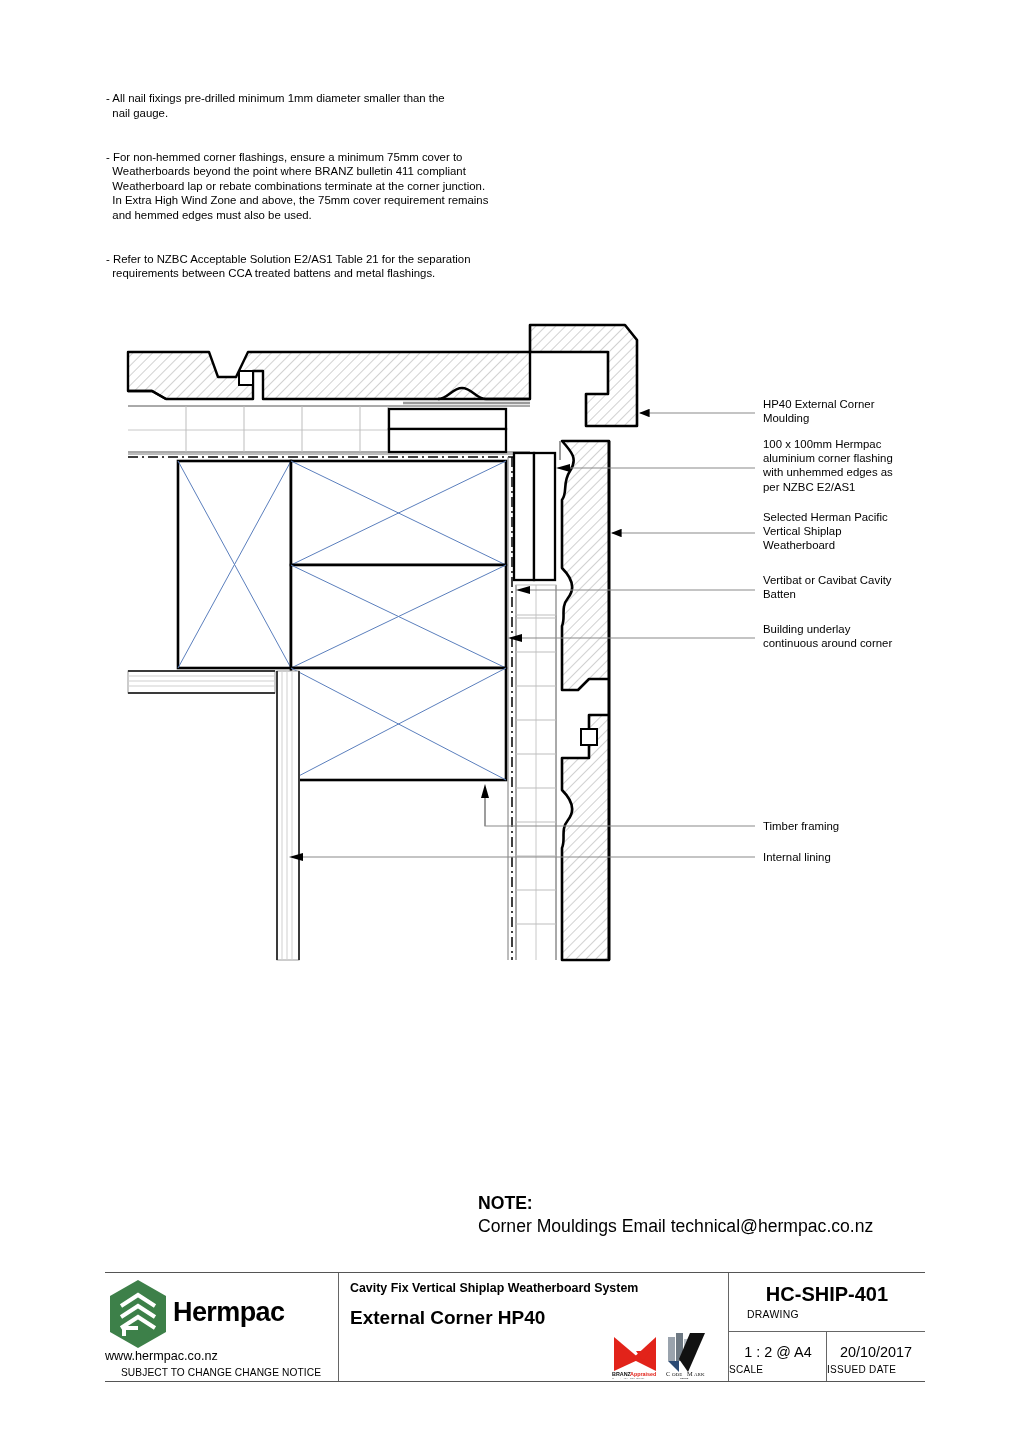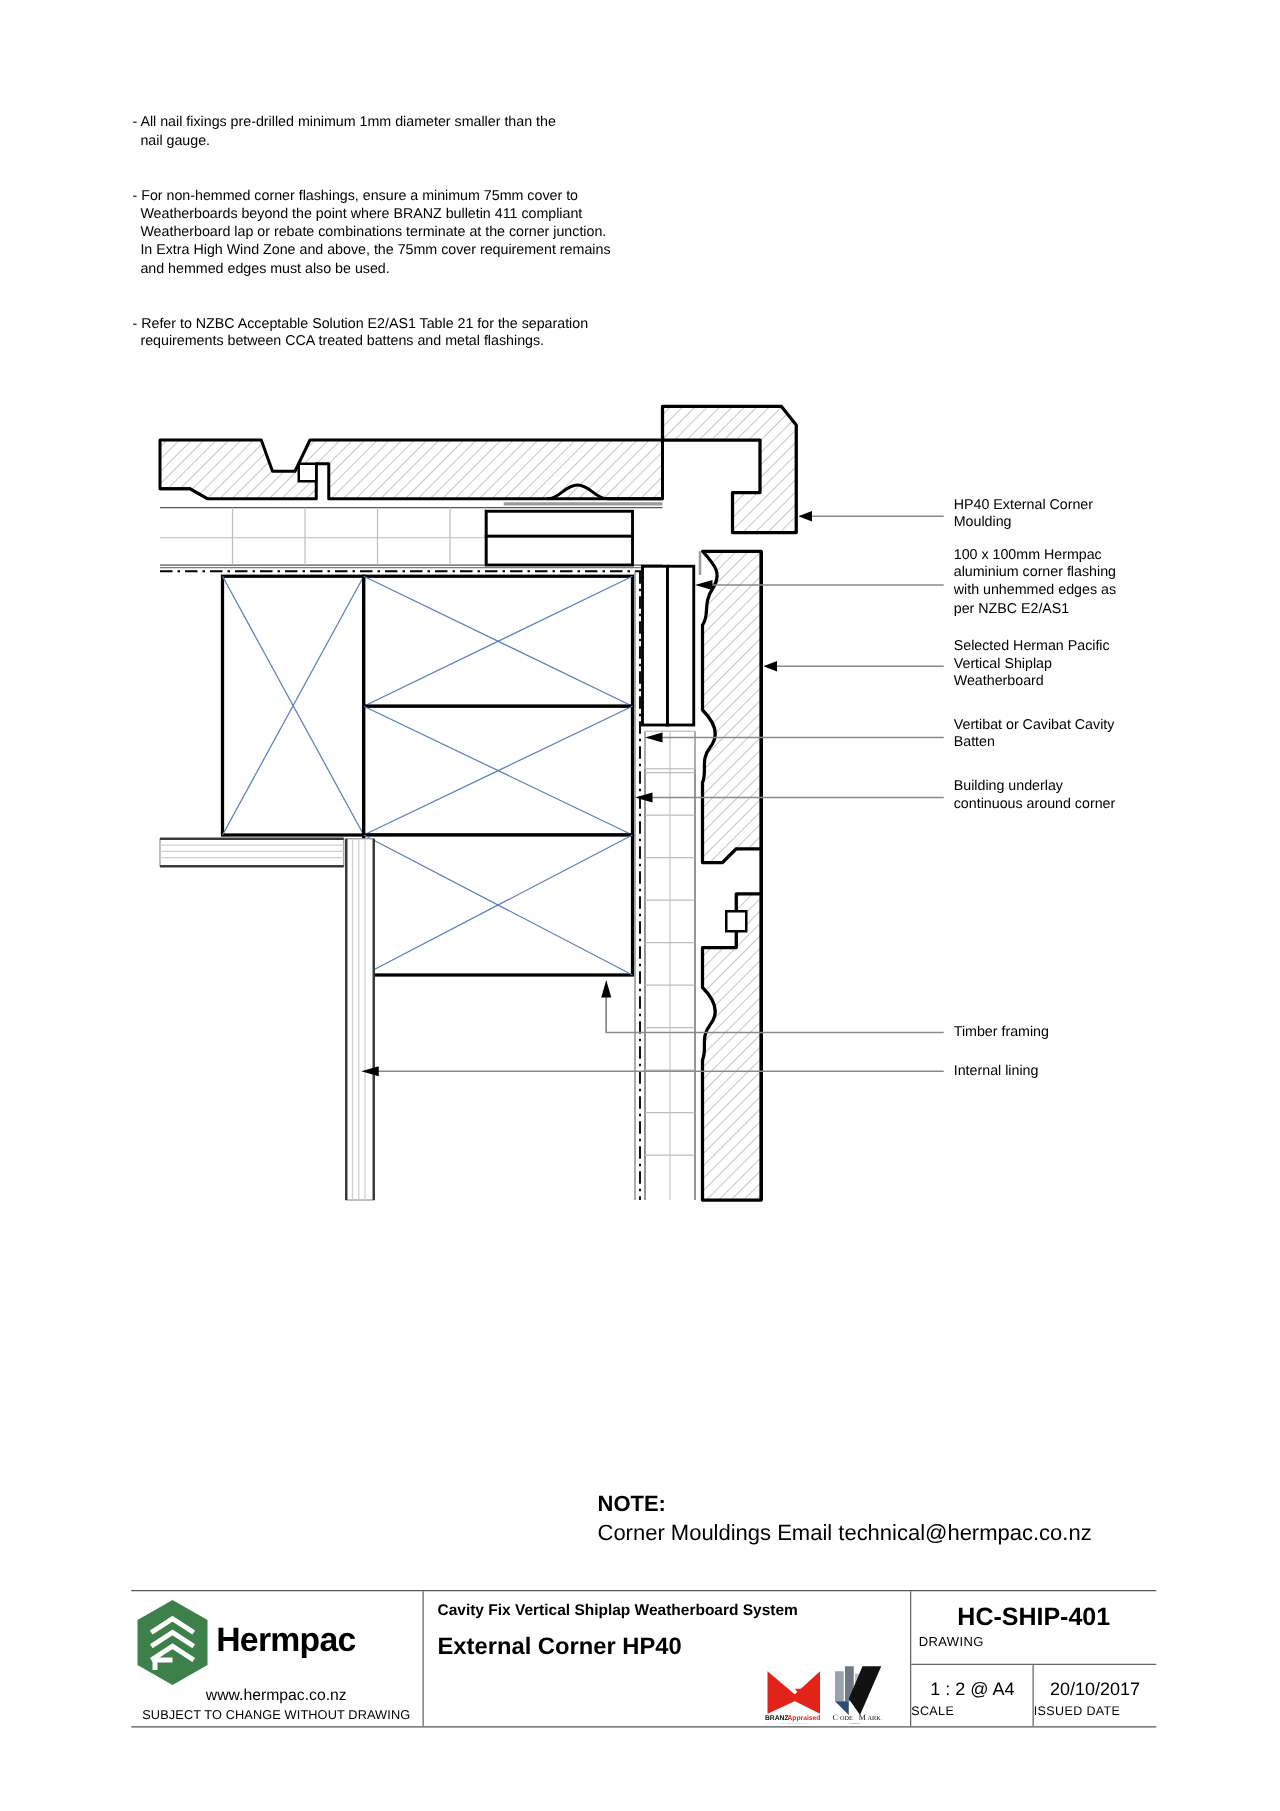--- a/index.html
+++ b/index.html
@@ -26,35 +26,35 @@
   #titleblock{position:absolute;left:105px;top:1272px;width:820px;height:110px;
               border-top:1.6px solid #555;border-bottom:1.6px solid #555;box-sizing:border-box;}
   #tb-inner{position:relative;width:100%;height:100%;}
 
   .tb-vline{position:absolute;top:0;bottom:0;width:1px;background:#666;}
 
   
   #logo-cell{position:absolute;left:0;top:0;width:232px;height:100%;}
   #logo-hex{position:absolute;left:2px;top:6px;width:62px;height:70px;}
   #logo-word{position:absolute;left:68px;top:24px;font-size:27px;font-weight:bold;letter-spacing:-0.6px;}
-  #logo-url{position:absolute;left:0;top:76px;width:232px;text-align:center;font-size:12.6px;}
+  #logo-url{position:absolute;left:0;top:76px;width:232px;font-size:12.6px;}
   #logo-sub{position:absolute;left:0;top:94px;width:232px;text-align:center;font-size:10.2px;letter-spacing:0.1px;}
 
   
   #title-cell{position:absolute;left:233px;top:0;width:390px;height:100%;}
   #tb-sys{position:absolute;left:12px;top:8px;font-size:12.4px;font-weight:bold;}
   #tb-name{position:absolute;left:12px;top:34px;font-size:19px;font-weight:bold;}
 
   
   #certs{position:absolute;left:505px;top:56px;width:118px;height:50px;}
 
   
   #dwg-cell{position:absolute;left:624px;top:0;width:196px;height:100%;}
   #dwg-no{position:absolute;left:0;top:10px;width:196px;text-align:center;font-size:20px;font-weight:bold;}
-  #dwg-lbl{position:absolute;left:6px;top:36px;font-size:10.4px;letter-spacing:0.3px;}
+  #dwg-lbl{position:absolute;left:18px;top:36px;font-size:10.4px;letter-spacing:0.3px;}
   .tb-hline{position:absolute;left:624px;width:196px;height:1px;background:#666;top:58px;}
   #scale-cell{position:absolute;left:624px;top:59px;width:98px;height:51px;}
   #date-cell{position:absolute;left:722px;top:59px;width:98px;height:51px;}
   .cellval{position:absolute;left:0;top:12px;width:100%;text-align:center;font-size:14.4px;}
   .celllbl{position:absolute;left:0;top:32px;width:100%;text-align:left;font-size:10px;letter-spacing:0.3px;}
 </style>
 </head>
 <body>
 
 <div id="notes">
@@ -271,21 +271,21 @@
         <polygon points="31,1 59,17 59,53 31,69 3,53 3,17" fill="#3d8049"></polygon>
         <g fill="none" stroke="#ffffff" stroke-width="4" stroke-linejoin="miter">
           <polyline points="14,27 31,16 48,27"></polyline>
           <polyline points="14,38 31,27 48,38"></polyline>
           <polyline points="14,49 31,38 48,49"></polyline>
           <polyline points="17,57 17,49 31,49"></polyline>
         </g>
       </svg>
       <div id="logo-word">Hermpac</div>
       <div id="logo-url">www.hermpac.co.nz</div>
-      <div id="logo-sub">SUBJECT TO CHANGE WITHOUT DRAWING</div>
+      <div id="logo-sub">SUBJECT TO CHANGE CHANGE NOTICE</div>
     </div>
 
     <div id="title-cell">
       <div id="tb-sys">Cavity Fix Vertical Shiplap Weatherboard System</div>
       <div id="tb-name">External Corner HP40</div>
     </div>
 
     <svg id="certs" viewBox="0 0 118 50">
       <g>
         <polygon points="4,8 30,30 4,42" fill="#e2231a"></polygon>

